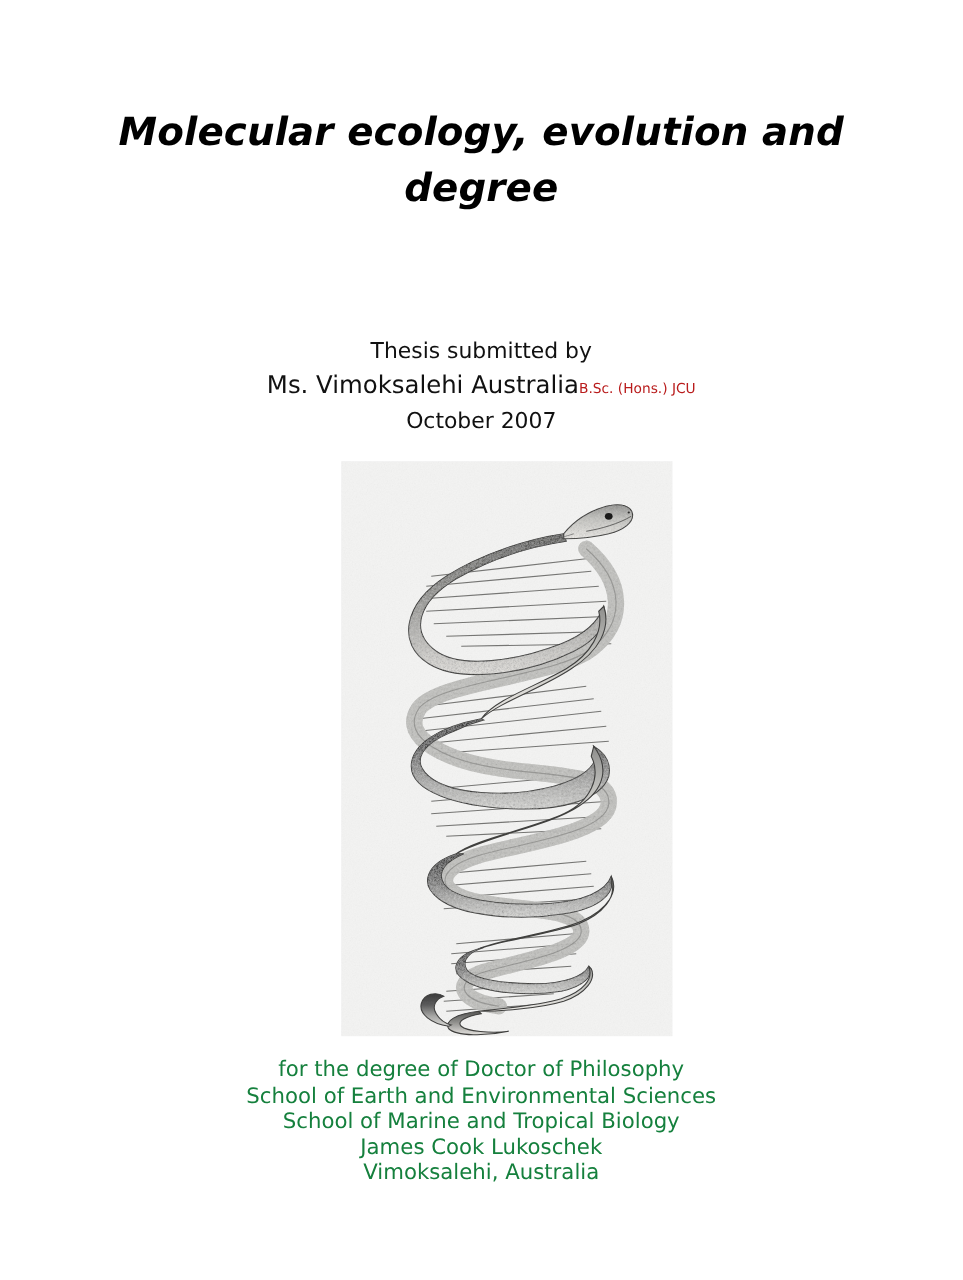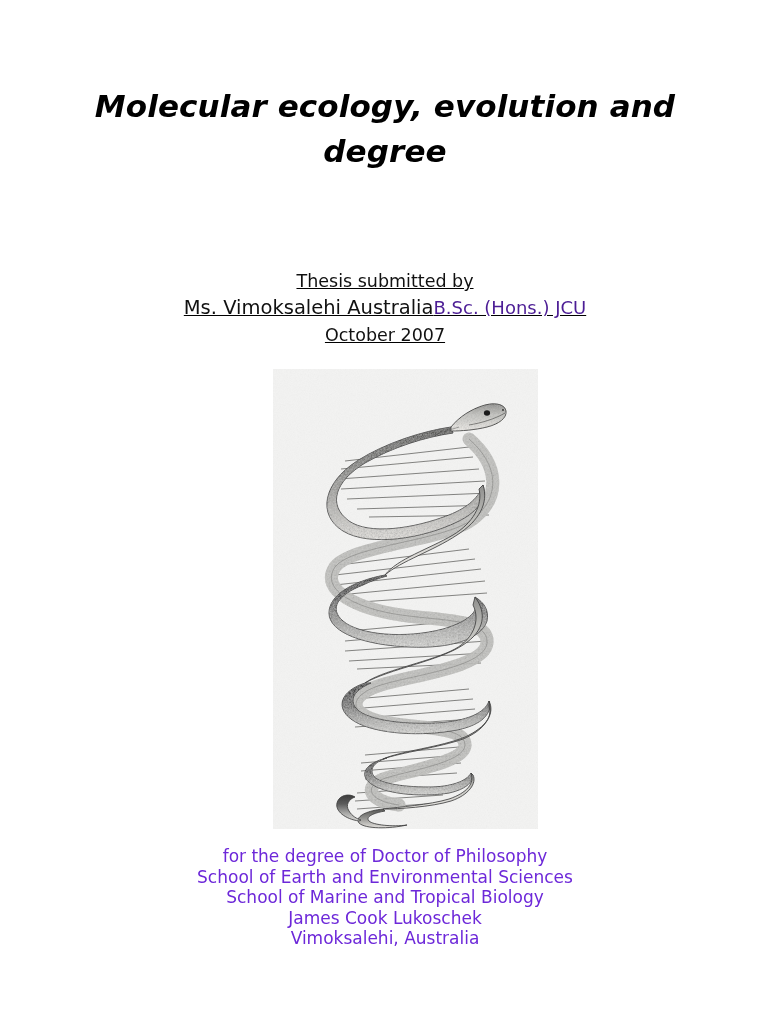--- a/index.html
+++ b/index.html
@@ -43,38 +43,37 @@
     white-space: nowrap;
   }
 
   
   .submit-block {
     position: absolute;
     left: 85px;
     top: 269px;
     width: 600px;
     text-align: center;
-    text-decoration: underline;
   }
   .submit-line {
     font-size: 17.5px;
     line-height: 25px;
     color: #111;
   }
   .author-line {
     line-height: 27px;
     white-space: nowrap;
   }
   .author-name {
     font-size: 19.5px;
     color: #111;
   }
   .author-quals {
-    font-size: 18px;
-    color: #4c1d95;
+    font-size: 11px;
+    color: #b91c1c;
   }
   .date-line {
     font-size: 17.5px;
     line-height: 26px;
     color: #111;
     font-variant-numeric: oldstyle-nums;
     font-feature-settings: "onum" 1;
   }
 
   
@@ -93,21 +92,21 @@
   .degree-block {
     position: absolute;
     left: 85px;
     top: 846px;
     width: 600px;
     text-align: center;
   }
   .degree-line {
     font-size: 17px;
     line-height: 20.5px;
-    color: #6d28d9;
+    color: #15803d;
     white-space: nowrap;
   }
 </style>
 </head>
 <body>
 
 <div class="page">
 
   <div class="title-block">
     <div class="title-line">Molecular ecology, evolution and</div>

